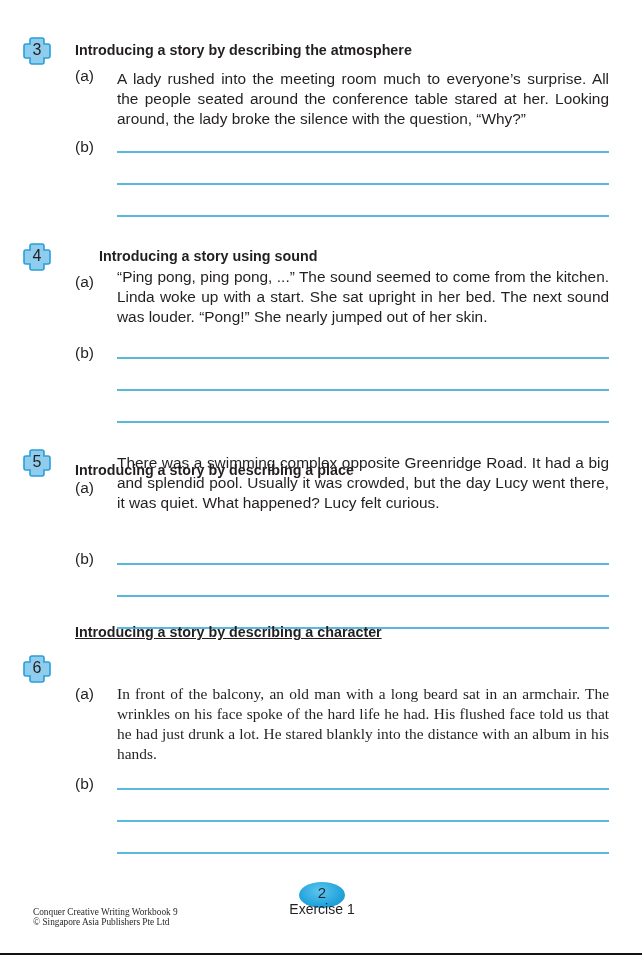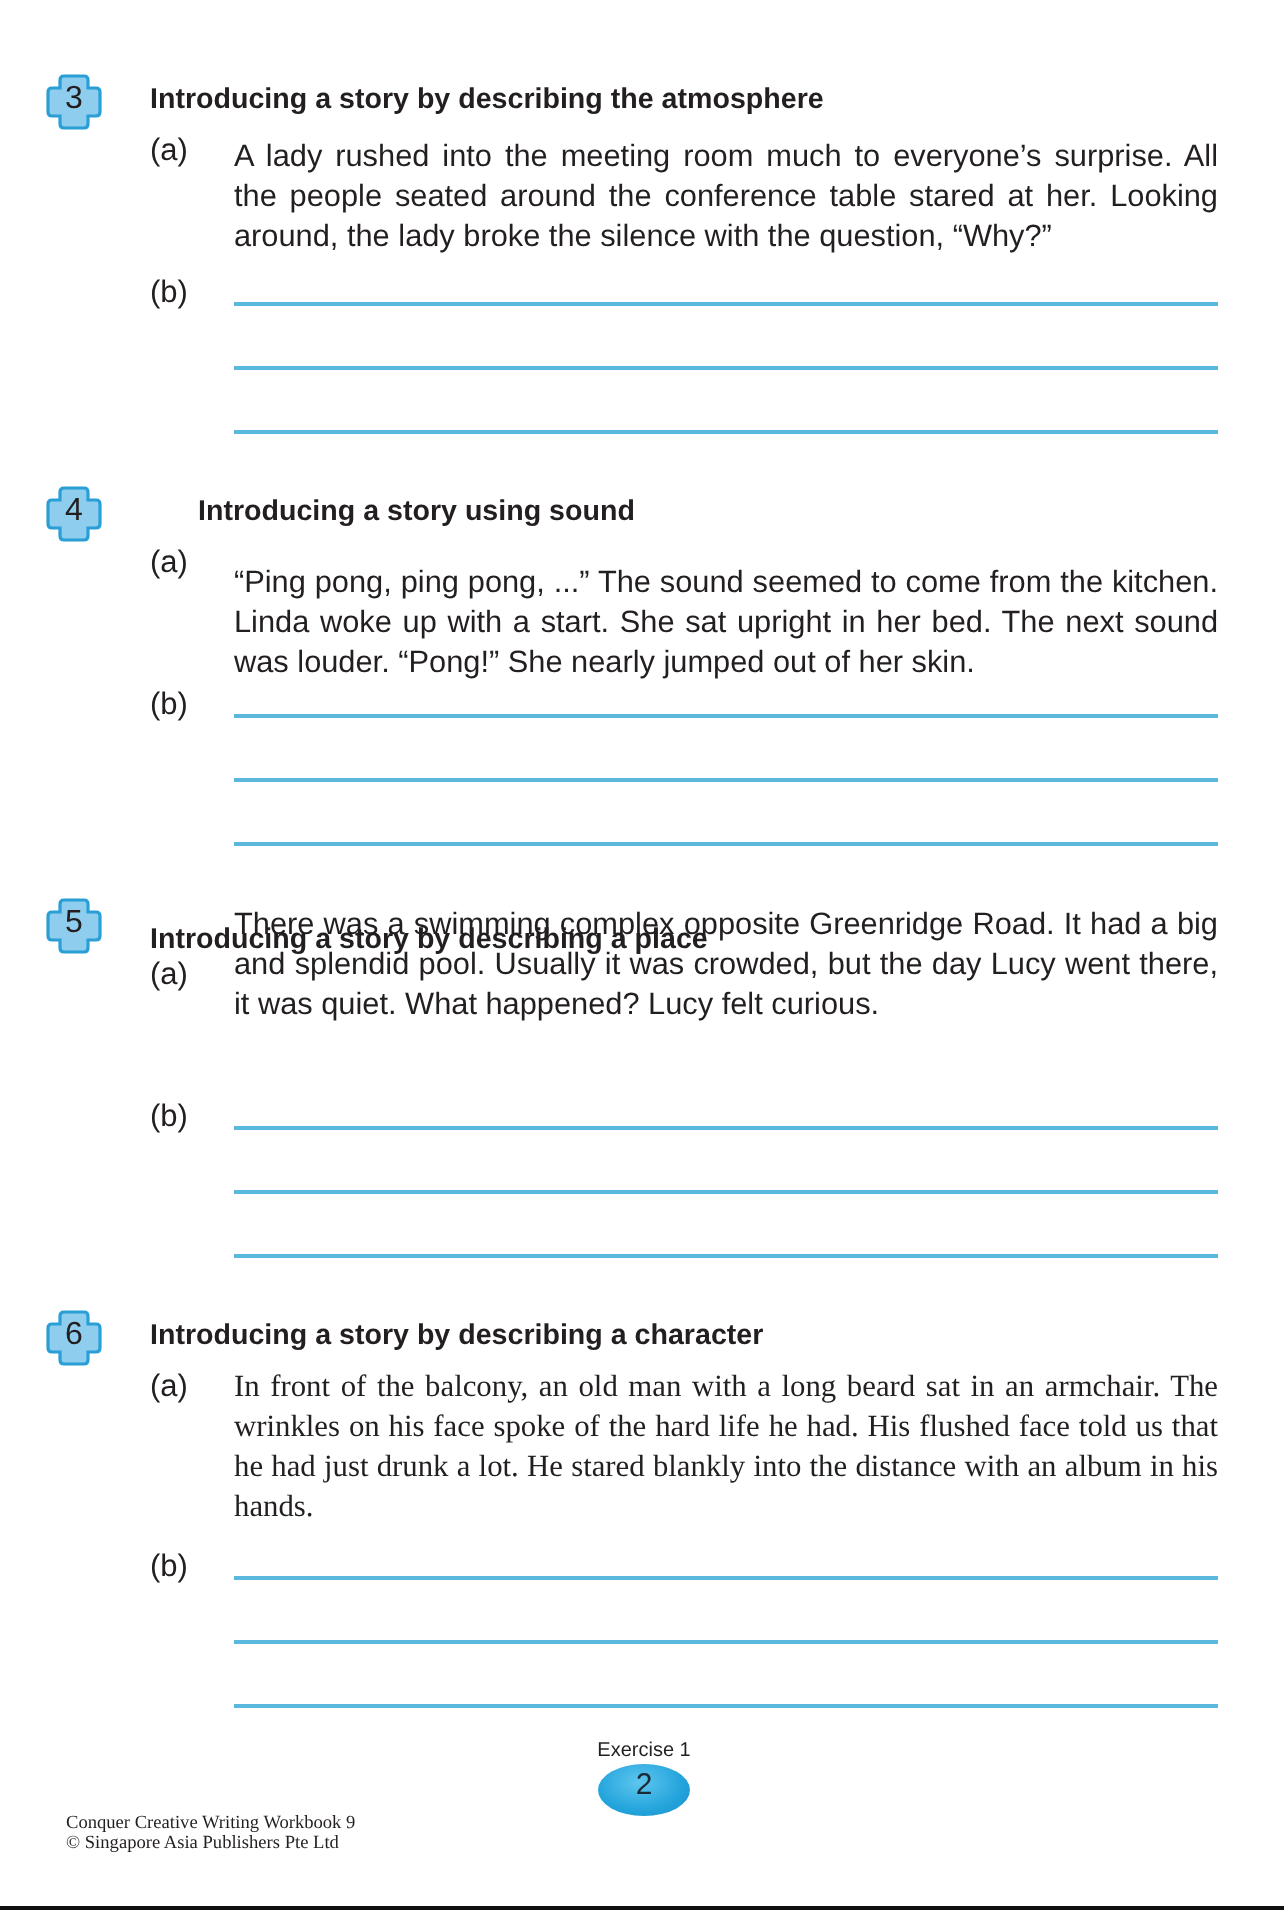--- a/index.html
+++ b/index.html
@@ -8,21 +8,21 @@
   .badge { position: absolute; left: 22px; width: 30px; height: 30px; }
   .badge svg { position: absolute; left: 0; top: 0; }
   .badge-num { position: absolute; left: 0; top: 5px; width: 30px; text-align: center; font-size: 16px; color: #231f20; font-family: "Liberation Sans", sans-serif; }
   .heading { position: absolute; left: 75px; font-size: 14.3px; font-weight: bold; letter-spacing: 0; white-space: nowrap; }
   .label-a, .label-b { position: absolute; left: 75px; font-size: 15.5px; }
   .para { position: absolute; left: 117px; width: 492px; font-size: 15.4px; line-height: 20px; text-align: justify; }
   .answer-line { position: absolute; left: 117px; width: 492px; height: 1.5px; background: #5ab8dc; }
   .footer-credit { position: absolute; left: 33px; top: 907px; font-family: "Liberation Serif", serif; font-size: 9.3px; line-height: 10px; color: #231f20; }
   .page-badge { position: absolute; left: 299px; top: 882px; width: 46px; height: 26px; border-radius: 50%; background: radial-gradient(ellipse at 45% 35%, #5fc6ee 0%, #23a4dc 60%, #1a8fc4 100%); }
   .page-num { position: absolute; left: 299px; top: 884px; width: 46px; text-align: center; font-size: 15px; color: #1b2a36; }
-  .exercise { position: absolute; left: 280px; top: 870px; width: 84px; text-align: center; font-size: 10px; color: #231f20; }
+  .exercise { position: absolute; left: 280px; top: 901px; width: 84px; text-align: center; font-size: 14px; color: #231f20; }
   .bottom-rule { position: absolute; left: 0; top: 953px; width: 642px; height: 2px; background: #111111; }
 </style>
 </head>
 <body>
 
 <div class="section" style="top:0;">
   <div class="badge" style="top:36px;">
     <svg width="30" height="30" viewBox="0 0 30 30">
         <path d="M10 2 H20 Q22 2 22 4 V8 H26 Q28 8 28 10 V20 Q28 22 26 22 H22 V26 Q22 28 20 28 H10 Q8 28 8 26 V22 H4 Q2 22 2 20 V10 Q2 8 4 8 H8 V4 Q8 2 10 2 Z" fill="#8fcdef" stroke="#2a9fd6" stroke-width="1.6"></path>
       </svg>
@@ -39,21 +39,21 @@
 
 <div class="section" style="top:0;">
   <div class="badge" style="top:242px;">
     <svg width="30" height="30" viewBox="0 0 30 30">
         <path d="M10 2 H20 Q22 2 22 4 V8 H26 Q28 8 28 10 V20 Q28 22 26 22 H22 V26 Q22 28 20 28 H10 Q8 28 8 26 V22 H4 Q2 22 2 20 V10 Q2 8 4 8 H8 V4 Q8 2 10 2 Z" fill="#8fcdef" stroke="#2a9fd6" stroke-width="1.6"></path>
       </svg>
     <span class="badge-num">4</span>
   </div>
   <div class="heading" style="top:248px;margin-left:24px;">Introducing a story using sound</div>
   <div class="label-a" style="top:273px;">(a)</div>
-  <div class="para" style="top:282px;">“Ping pong, ping pong, ...” The sound seemed to come from the kitchen. Linda woke up with a start. She sat upright in her bed. The next sound was louder. “Pong!” She nearly jumped out of her skin.</div>
+  <div class="para" style="top:267px;">“Ping pong, ping pong, ...” The sound seemed to come from the kitchen. Linda woke up with a start. She sat upright in her bed. The next sound was louder. “Pong!” She nearly jumped out of her skin.</div>
   <div class="label-b" style="top:344px;">(b)</div>
   <div class="answer-line" style="top:357px;"></div>
   <div class="answer-line" style="top:389px;"></div>
   <div class="answer-line" style="top:421px;"></div>
 </div>
 
 <div class="section" style="top:0;">
   <div class="badge" style="top:448px;">
     <svg width="30" height="30" viewBox="0 0 30 30">
         <path d="M10 2 H20 Q22 2 22 4 V8 H26 Q28 8 28 10 V20 Q28 22 26 22 H22 V26 Q22 28 20 28 H10 Q8 28 8 26 V22 H4 Q2 22 2 20 V10 Q2 8 4 8 H8 V4 Q8 2 10 2 Z" fill="#8fcdef" stroke="#2a9fd6" stroke-width="1.6"></path>
@@ -69,21 +69,21 @@
   <div class="answer-line" style="top:627px;"></div>
 </div>
 
 <div class="section" style="top:0;">
   <div class="badge" style="top:654px;">
     <svg width="30" height="30" viewBox="0 0 30 30">
         <path d="M10 2 H20 Q22 2 22 4 V8 H26 Q28 8 28 10 V20 Q28 22 26 22 H22 V26 Q22 28 20 28 H10 Q8 28 8 26 V22 H4 Q2 22 2 20 V10 Q2 8 4 8 H8 V4 Q8 2 10 2 Z" fill="#8fcdef" stroke="#2a9fd6" stroke-width="1.6"></path>
       </svg>
     <span class="badge-num">6</span>
   </div>
-  <div class="heading" style="top:660px;">Introducing a story by describing a character</div>
+  <div class="heading" style="top:624px;text-decoration:underline;">Introducing a story by describing a character</div>
   <div class="label-a" style="top:685px;">(a)</div>
   <div class="para" style="top:684px;font-family:Liberation Serif, serif;">In front of the balcony, an old man with a long beard sat in an armchair. The wrinkles on his face spoke of the hard life he had. His flushed face told us that he had just drunk a lot. He stared blankly into the distance with an album in his hands.</div>
   <div class="label-b" style="top:775px;">(b)</div>
   <div class="answer-line" style="top:788px;"></div>
   <div class="answer-line" style="top:820px;"></div>
   <div class="answer-line" style="top:852px;"></div>
 </div>
 
 <div class="footer-credit">
   <div>Conquer Creative Writing Workbook 9</div>

